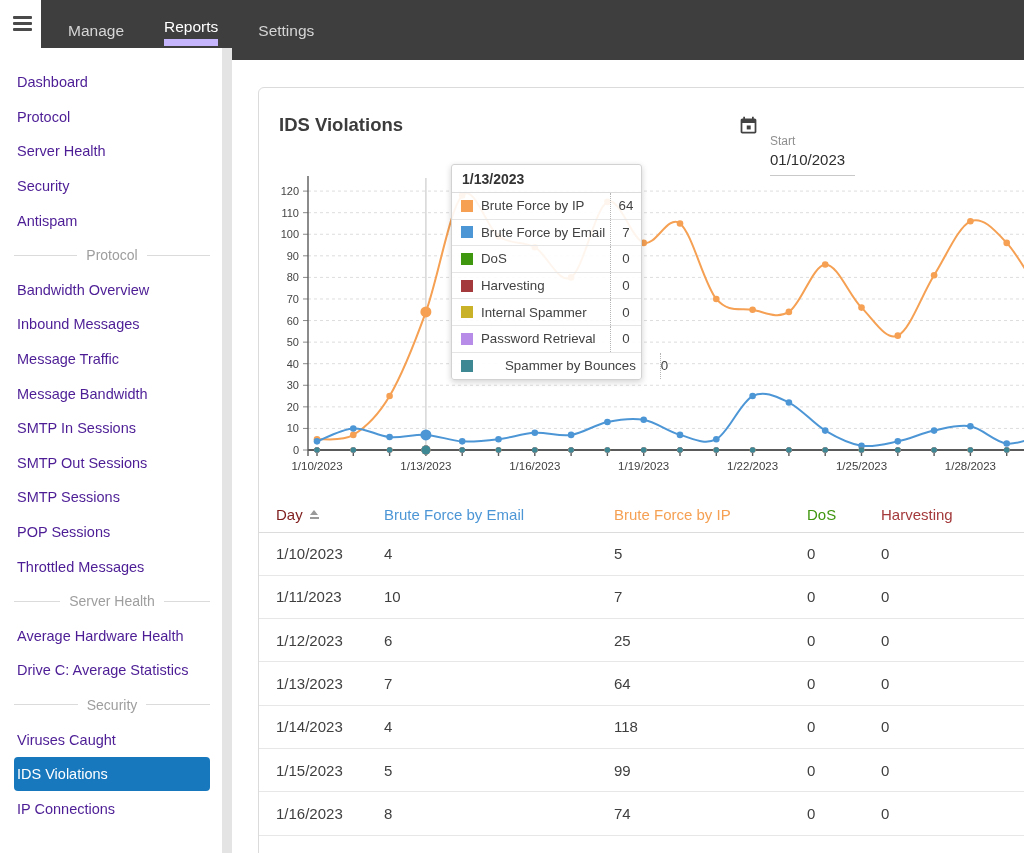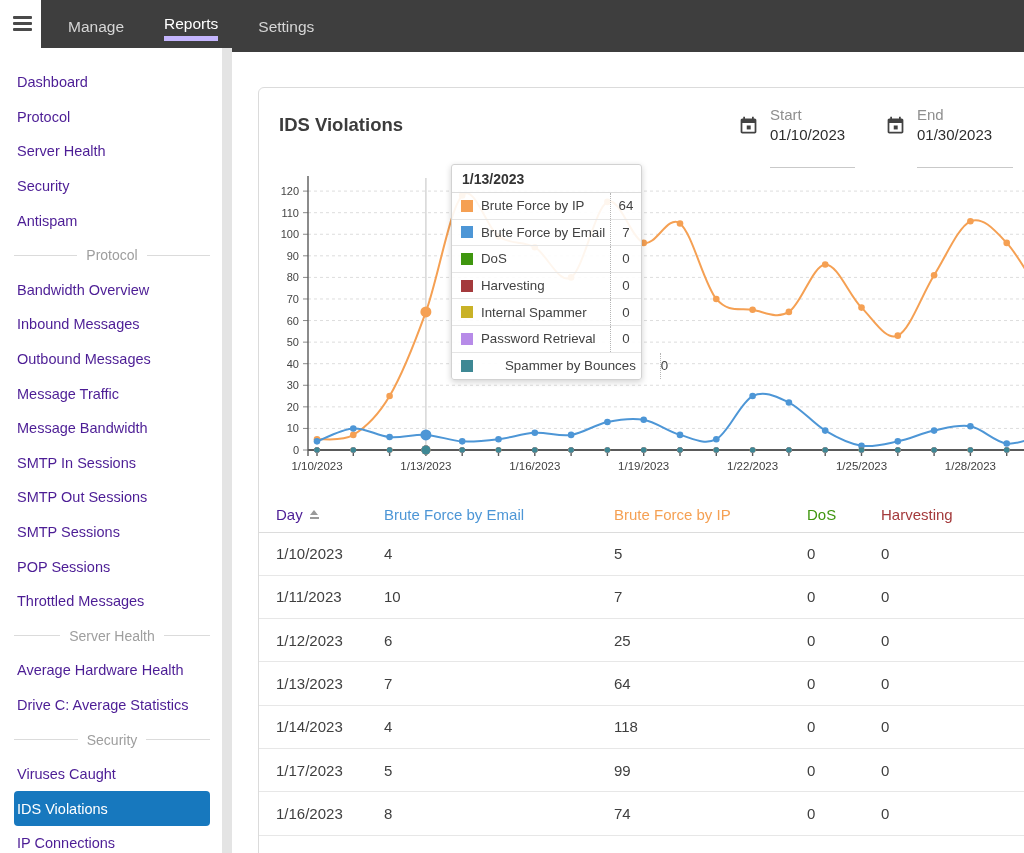--- a/index.html
+++ b/index.html
@@ -1,46 +1,46 @@
 <!DOCTYPE html>
 <html><head>
 <meta charset="utf-8">
 <style>
   * { margin:0; padding:0; box-sizing:border-box; }
   html,body { width:1024px; height:853px; overflow:hidden; background:#ffffff;
     font-family:"Liberation Sans", sans-serif; }
 
   
-  .topbar { position:absolute; left:41px; top:0; width:983px; height:52px;
+  .topbar { position:absolute; left:41px; top:0; width:983px; height:60px;
     background:#3e3e3e; display:flex; align-items:center; padding-left:27px; }
   .hamburger { position:absolute; left:13px; top:16px; width:19px; height:15px;
     display:flex; flex-direction:column; justify-content:space-between; cursor:pointer; }
   .hamburger span { display:block; height:2.6px; background:#4a4a4a; border-radius:1px; }
   .nav-item { color:#d6d6d6; font-size:15.5px; padding:4px 0 3px 0; margin-right:40px; cursor:pointer; }
-  .nav-item.active { color:#ffffff; border-bottom:5px solid #c4b5fd; }
+  .nav-item.active { color:#ffffff; border-bottom:7px solid #c4b5fd; }
 
   
   .sidebar { position:absolute; left:0; top:48px; width:222px; bottom:0; background:#fff; padding-top:17px; }
   .side-item { height:34.6px; display:flex; align-items:center; margin:0 12px 0 14px;
     padding-left:3px; font-size:14.5px; color:#4c1d95; border-radius:4px; cursor:pointer; white-space:nowrap; }
   .side-item.active { background:#1778be; color:#ffffff; }
   .side-section { height:34.6px; display:flex; align-items:center; gap:9px; margin:0 12px 0 14px;
     font-size:14px; color:#9e9e9e; }
   .side-section::before, .side-section::after { content:""; flex:1; height:1px; background:#dbdbdb; }
   .side-scrollbar { position:absolute; left:222px; top:48px; width:10px; bottom:0; background:#e4e4e4; }
 
   
   .card { position:absolute; left:258px; top:87px; width:790px; height:800px;
     background:#fff; border:1px solid #dbdbdb; border-radius:6px; }
   .card-title { position:absolute; left:20px; top:26px; font-size:18.5px; color:#3c3c3c; }
   .datefield { position:absolute; top:18px; display:flex; align-items:flex-start; cursor:pointer; }
   .datefield .cal { margin-top:9px; }
   .datefield .txt { margin-left:11px; }
-  .datefield .lbl { font-size:15px; color:#8f8f8f; }
-  .datefield .val { font-size:15px; color:#2e2e2e; padding:3px 0 24px 0; border-bottom:1px solid #c9c9c9; }
+  .datefield .lbl { font-size:12px; color:#8f8f8f;margin-top:28px; }
+  .datefield .val { font-size:15px; color:#2e2e2e; padding:3px 0 7px 0; border-bottom:1px solid #c9c9c9; }
   #start-field { left:479px; } #start-field .val { width:85px; }
   #end-field   { left:626px; } #end-field .val { width:96px; }
 
   
   .chart-wrap { position:absolute; left:0; top:78px; width:766px; height:315px; }
 
   
   .tooltip { position:absolute; left:192px; top:76px; width:191px;
     background:rgba(255,255,255,0.9); border:1px solid #d2d2d2; border-radius:3px;
     box-shadow:0 2px 6px rgba(0,0,0,0.18); z-index:5; }
@@ -85,21 +85,20 @@
 <aside class="sidebar">
   <div id="side-list">
       <div class="side-item">Dashboard</div>
       <div class="side-item">Protocol</div>
       <div class="side-item">Server Health</div>
       <div class="side-item">Security</div>
       <div class="side-item">Antispam</div>
       <div class="side-section">Protocol</div>
       <div class="side-item">Bandwidth Overview</div>
       <div class="side-item">Inbound Messages</div>
-      <div class="side-item">Outbound Messages</div>
       <div class="side-item">Message Traffic</div>
       <div class="side-item">Message Bandwidth</div>
       <div class="side-item">SMTP In Sessions</div>
       <div class="side-item">SMTP Out Sessions</div>
       <div class="side-item">SMTP Sessions</div>
       <div class="side-item">POP Sessions</div>
       <div class="side-item">Throttled Messages</div>
       <div class="side-section">Server Health</div>
       <div class="side-item">Average Hardware Health</div>
       <div class="side-item">Drive C: Average Statistics</div>
@@ -118,30 +117,20 @@
     <svg class="cal" width="21" height="21" viewBox="0 0 24 24">
       <path fill="#424242" d="M19 4h-1V2h-2v2H8V2H6v2H5c-1.1 0-2 .9-2 2v13c0 1.1.9 2 2 2h14c1.1 0 2-.9 2-2V6c0-1.1-.9-2-2-2zm0 15H5V9h14v10z"></path>
       <rect fill="#424242" x="10" y="12" width="4.5" height="4.5"></rect>
     </svg>
     <div class="txt">
       <div class="lbl">Start</div>
       <div class="val">01/10/2023</div>
     </div>
   </div>
 
-  <div class="datefield" id="end-field">
-    <svg class="cal" width="21" height="21" viewBox="0 0 24 24">
-      <path fill="#424242" d="M19 4h-1V2h-2v2H8V2H6v2H5c-1.1 0-2 .9-2 2v13c0 1.1.9 2 2 2h14c1.1 0 2-.9 2-2V6c0-1.1-.9-2-2-2zm0 15H5V9h14v10z"></path>
-      <rect fill="#424242" x="10" y="12" width="4.5" height="4.5"></rect>
-    </svg>
-    <div class="txt">
-      <div class="lbl">End</div>
-      <div class="val">01/30/2023</div>
-    </div>
-  </div>
 
   <div class="chart-wrap" id="chart"><svg width="766" height="315" viewBox="0 0 766 315">
         <line x1="44" y1="284" x2="49" y2="284" stroke="#8a8a8a" stroke-width="1"></line>
         <text x="40" y="288" text-anchor="end" font-size="11" fill="#444444">0</text>
         <line x1="49" y1="262.425" x2="766" y2="262.425" stroke="#dddddd" stroke-width="1" stroke-dasharray="3,3"></line>
         <line x1="44" y1="262.425" x2="49" y2="262.425" stroke="#8a8a8a" stroke-width="1"></line>
         <text x="40" y="266.425" text-anchor="end" font-size="11" fill="#444444">10</text>
         <line x1="49" y1="240.85000000000002" x2="766" y2="240.85000000000002" stroke="#dddddd" stroke-width="1" stroke-dasharray="3,3"></line>
         <line x1="44" y1="240.85000000000002" x2="49" y2="240.85000000000002" stroke="#8a8a8a" stroke-width="1"></line>
         <text x="40" y="244.85000000000002" text-anchor="end" font-size="11" fill="#444444">20</text>
@@ -393,21 +382,21 @@
   <table class="tbl">
     <colgroup>
         <col style="width:125px">
         <col style="width:230px">
         <col style="width:193px">
         <col style="width:74px">
         <col>
       </colgroup>
     <thead>
         <tr id="tbl-head">
-          <th style="color: #4c1d95;">Day<span class="sort-icon"><div class="tri"></div><div class="bar"></div></span></th>
+          <th style="color: #7f1d1d;">Day<span class="sort-icon"><div class="tri"></div><div class="bar"></div></span></th>
           <th style="color: rgb(77, 150, 214);">Brute Force by Email</th>
           <th style="color: rgb(245, 160, 83);">Brute Force by IP</th>
           <th style="color: rgb(63, 150, 15);">DoS</th>
           <th style="color: rgb(164, 58, 60);">Harvesting</th>
         </tr>
       </thead>
     <tbody id="tbl-body">
         <tr>
           <td>1/10/2023</td>
           <td>4</td>
@@ -437,21 +426,21 @@
           <td>0</td>
         </tr>
         <tr>
           <td>1/14/2023</td>
           <td>4</td>
           <td>118</td>
           <td>0</td>
           <td>0</td>
         </tr>
         <tr>
-          <td>1/17/2023</td>
+          <td>1/15/2023</td>
           <td>5</td>
           <td>99</td>
           <td>0</td>
           <td>0</td>
         </tr>
         <tr>
           <td>1/16/2023</td>
           <td>8</td>
           <td>74</td>
           <td>0</td>

